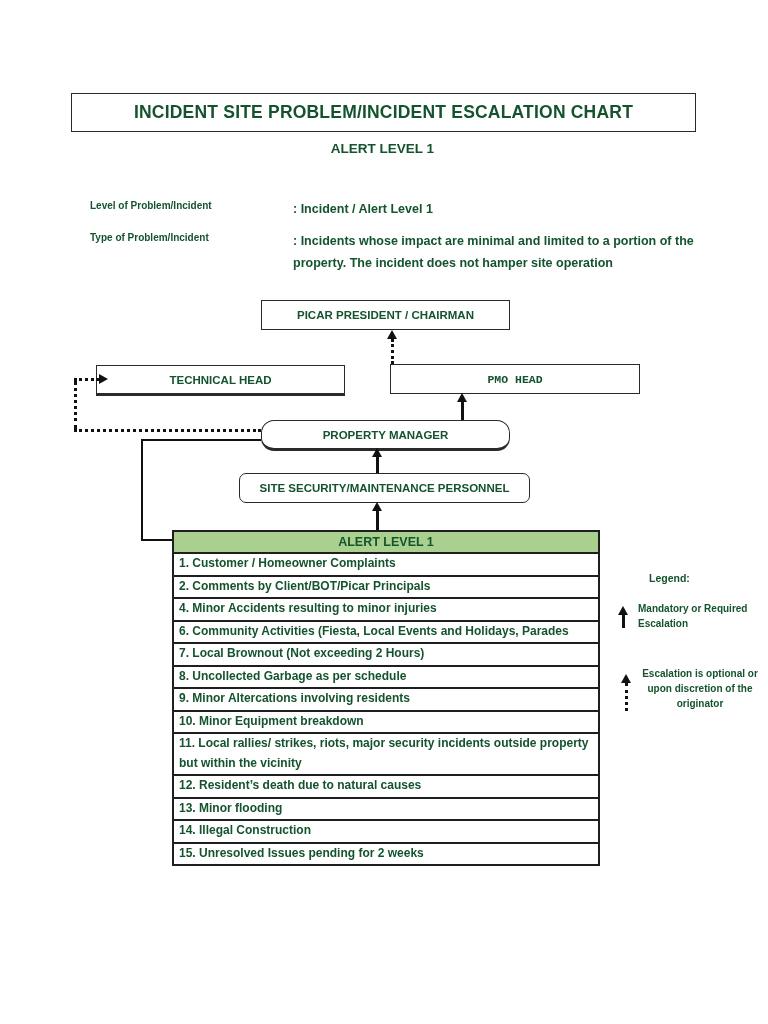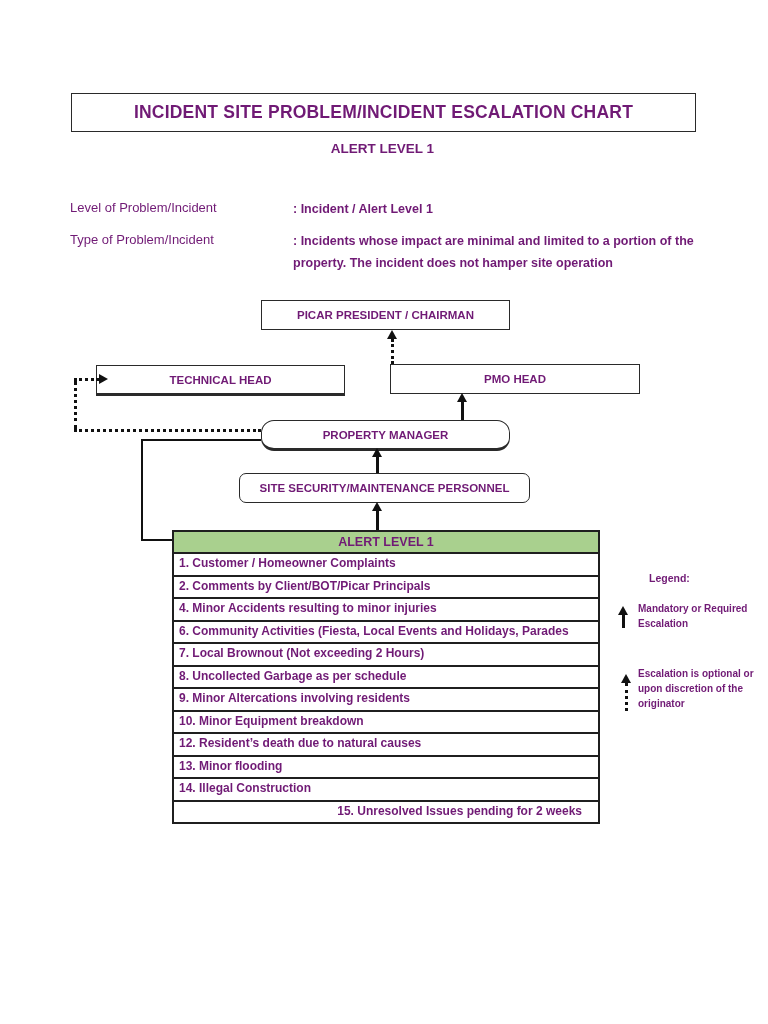--- a/index.html
+++ b/index.html
@@ -1,40 +1,40 @@
 <!DOCTYPE html>
 <html><head>
 <meta charset="utf-8">
 <style>
   html,body{margin:0;padding:0;background:#ffffff;}
   .page{
     position:relative;width:768px;height:1024px;background:#ffffff;
-    font-family:"Liberation Sans", sans-serif;color:#701a75;overflow:hidden;
+    font-family:"Liberation Sans", sans-serif;color:#14532d;overflow:hidden;
   }
   .title-box{
     position:absolute;left:71px;top:93px;width:623px;height:37px;
     border:1.5px solid #2a2a2a;display:flex;align-items:center;justify-content:center;
   }
   .title-box .t{font-size:17.5px;font-weight:bold;letter-spacing:.2px;}
   .subtitle{
     position:absolute;left:71px;top:141px;width:623px;text-align:center;
     font-size:13.5px;font-weight:bold;
   }
-  .info-label{position:absolute;font-size:13px;font-weight:400;}
+  .info-label{position:absolute;font-size:10px;font-weight:700;margin-left:20px;}
   .info-value{position:absolute;font-size:12.5px;font-weight:600;line-height:22px;}
   
   .node{
     position:absolute;background:#fff;border:1.5px solid #2a2a2a;
     display:flex;align-items:center;justify-content:center;
     font-size:11.5px;font-weight:bold;white-space:nowrap;
   }
   .node.shadow-b{border-bottom-width:3px;}
   .n-picar{left:261px;top:300px;width:247px;height:28px;}
   .n-technical{left:96px;top:365px;width:247px;height:27px;}
-  .n-pmo{left:390px;top:364px;width:248px;height:28px;}
+  .n-pmo{left:390px;top:364px;width:248px;height:28px;font-family:Liberation Mono, monospace;}
   .n-property{left:261px;top:420px;width:247px;height:27px;border-radius:13px;}
   .n-site{left:239px;top:473px;width:289px;height:28px;border-radius:7px;}
   
   .arrow-up{position:absolute;width:3px;background:#111;}
   .arrow-up::before{
     content:"";position:absolute;top:-8px;left:-4px;
     border-left:5.5px solid transparent;border-right:5.5px solid transparent;
     border-bottom:9px solid #111;
   }
   
@@ -60,23 +60,23 @@
     position:absolute;left:172px;top:530px;width:424px;
     border:2px solid #1f1f1f;
   }
   .alert-table .thead{
     background:#a9d08e;border-bottom:2px solid #1f1f1f;
     text-align:center;font-size:12.5px;font-weight:bold;
     height:20px;line-height:20px;
   }
   .trow{
     min-height:19px;line-height:19.5px;font-size:12px;font-weight:600;
-    padding:0 16px 1px 5px;border-bottom:2px solid #1f1f1f;
+    padding:0 8px 1px 5px;border-bottom:2px solid #1f1f1f;
   }
-  .trow:last-child{border-bottom:none;text-align:right;}
+  .trow:last-child{border-bottom:none;}
   
   .legend-title{position:absolute;left:637px;top:572px;font-size:10.5px;font-weight:bold;margin-left:12px;}
   .legend-text{position:absolute;font-size:10px;font-weight:600;line-height:15px;}
   .lg-arrow-solid{position:absolute;left:622px;top:606px;height:20px;}
   .lg-arrow-dotted{position:absolute;left:625px;top:675px;height:34px;}
 </style>
 </head>
 <body>
 
 <div class="page">
@@ -114,32 +114,33 @@
     <div class="thead" style="background: rgb(169, 208, 142);">ALERT LEVEL 1</div>
     <div>
         <div class="trow">1. Customer / Homeowner Complaints</div>
         <div class="trow">2. Comments by Client/BOT/Picar Principals</div>
         <div class="trow">4. Minor Accidents resulting to minor injuries</div>
         <div class="trow">6. Community Activities (Fiesta, Local Events and Holidays, Parades</div>
         <div class="trow">7. Local Brownout (Not exceeding 2 Hours)</div>
         <div class="trow">8. Uncollected Garbage as per schedule</div>
         <div class="trow">9. Minor Altercations involving residents</div>
         <div class="trow">10. Minor Equipment breakdown</div>
+        <div class="trow">11. Local rallies/ strikes, riots, major security incidents outside property but within the vicinity</div>
         <div class="trow">12. Resident’s death due to natural causes</div>
         <div class="trow">13. Minor flooding</div>
         <div class="trow">14. Illegal Construction</div>
         <div class="trow">15. Unresolved Issues pending for 2 weeks</div>
       </div>
   </div>
 
   <div class="legend-title">Legend:</div>
 
   <div class="lg-arrow-solid">
     <div class="arrow-up" style="left:0;top:8px;height:14px;"></div>
   </div>
   <div class="legend-text" style="left:638px;top:601px;width:114px;">Mandatory or Required Escalation</div>
 
   <div class="lg-arrow-dotted">
     <div class="arrow-up-dotted" style="left:0;top:8px;height:28px;"></div>
   </div>
-  <div class="legend-text" style="left:638px;top:666px;width:124px;">Escalation is optional or upon discretion of the originator</div>
+  <div class="legend-text" style="left:638px;top:666px;width:124px;text-align:center;">Escalation is optional or upon discretion of the originator</div>
 
 </div>
 
 </body></html>

